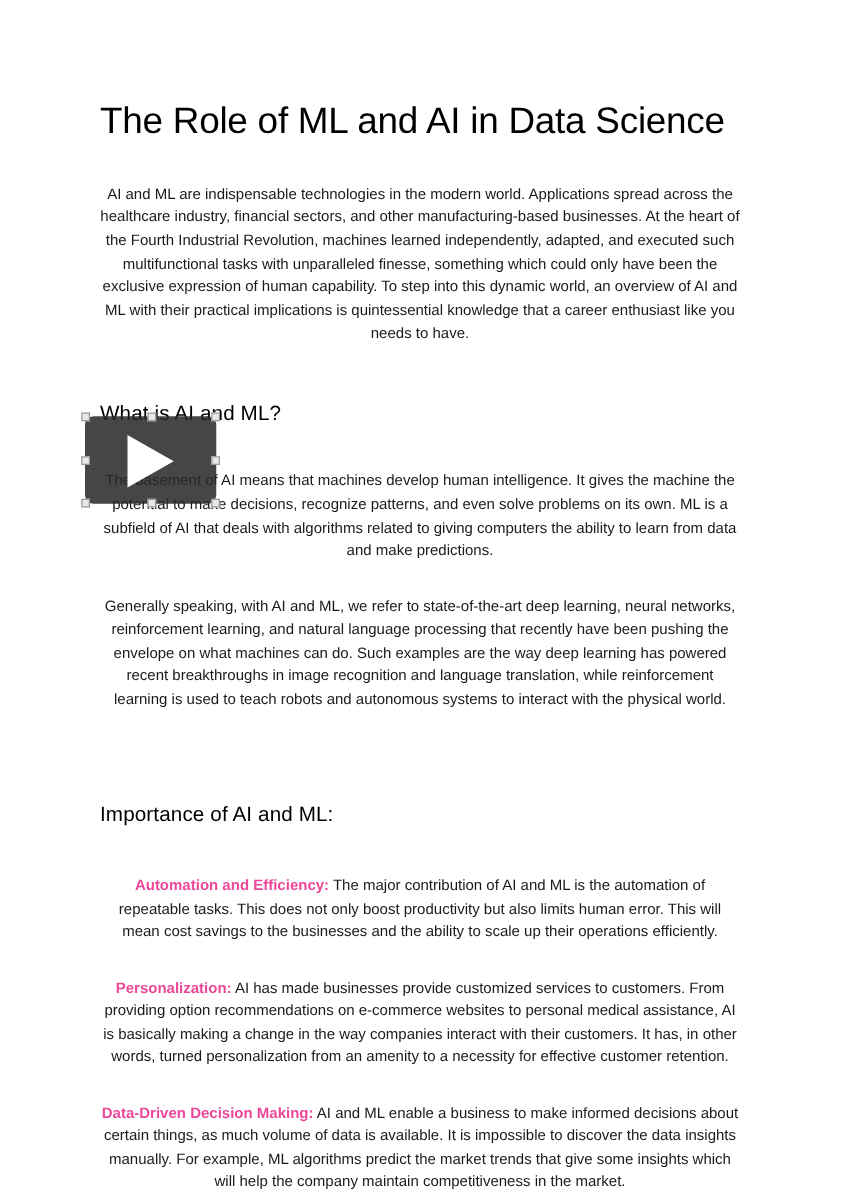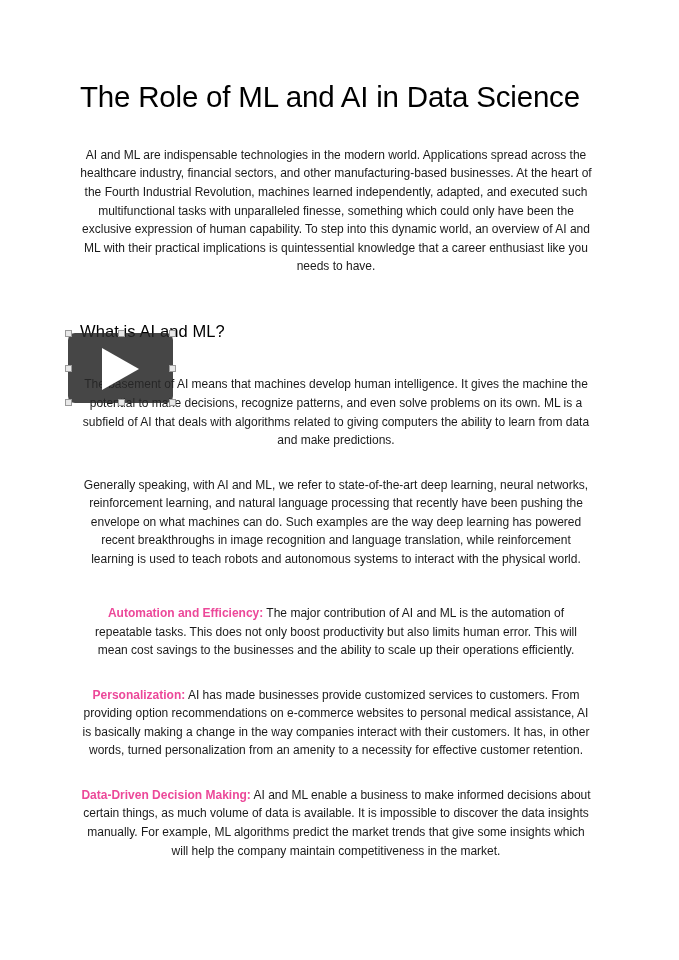--- a/index.html
+++ b/index.html
@@ -124,20 +124,21 @@
     <h1 class="doc-title">The Role of ML and AI in Data Science</h1>
 
     <p class="para para-first">AI and ML are indispensable technologies in the modern world. Applications spread across the healthcare industry, financial sectors, and other manufacturing-based businesses. At the heart of the Fourth Industrial Revolution, machines learned independently, adapted, and executed such multifunctional tasks with unparalleled finesse, something which could only have been the exclusive expression of human capability. To step into this dynamic world, an overview  of AI and ML with their practical implications is quintessential knowledge that a career enthusiast like you needs to have.</p>
 
     <h2 class="heading2 h-what">What is AI  and ML?</h2>
 
     <p class="para para-def">The basement of AI means that machines develop human intelligence. It gives the machine the potential to make decisions, recognize patterns, and even solve problems on its own. ML is a subfield of AI that deals with algorithms related to giving computers the ability to learn from data and make predictions.</p>
 
     <p class="para para-gen">Generally speaking, with AI and ML, we refer to state-of-the-art deep learning, neural networks, reinforcement learning, and natural language processing that recently have been pushing the envelope on what machines can do. Such examples are the way deep learning has powered recent breakthroughs in image recognition and language translation, while reinforcement learning is used to teach robots and autonomous systems to interact with the physical world.</p>
 
+    <h2 class="heading2 h-importance">Importance  of AI and ML:</h2>
 
     <p class="para para-item-first"><span class="lead">Automation and Efficiency:</span><span> The major contribution of AI and ML is the automation of repeatable tasks. This does not only boost productivity but also limits human error. This will mean cost savings to the businesses and the ability to scale up their operations efficiently.</span></p>
 
     <p class="para para-item"><span class="lead">Personalization:</span><span> AI has made businesses provide customized services to customers. From providing option recommendations on e-commerce websites to personal medical assistance, AI is basically making a change in the way companies interact with their customers. It has, in other words, turned personalization from an amenity to a necessity for effective customer retention.</span></p>
 
     <p class="para para-item"><span class="lead">Data-Driven Decision Making:</span><span> AI and ML enable a business to make informed decisions about certain things, as much volume of data is available. It is impossible to discover the data insights manually. For example, ML algorithms predict the market trends that give some insights which will help the company maintain competitiveness in the market.</span></p>
 
   </div>
 
   <div class="video-overlay">

